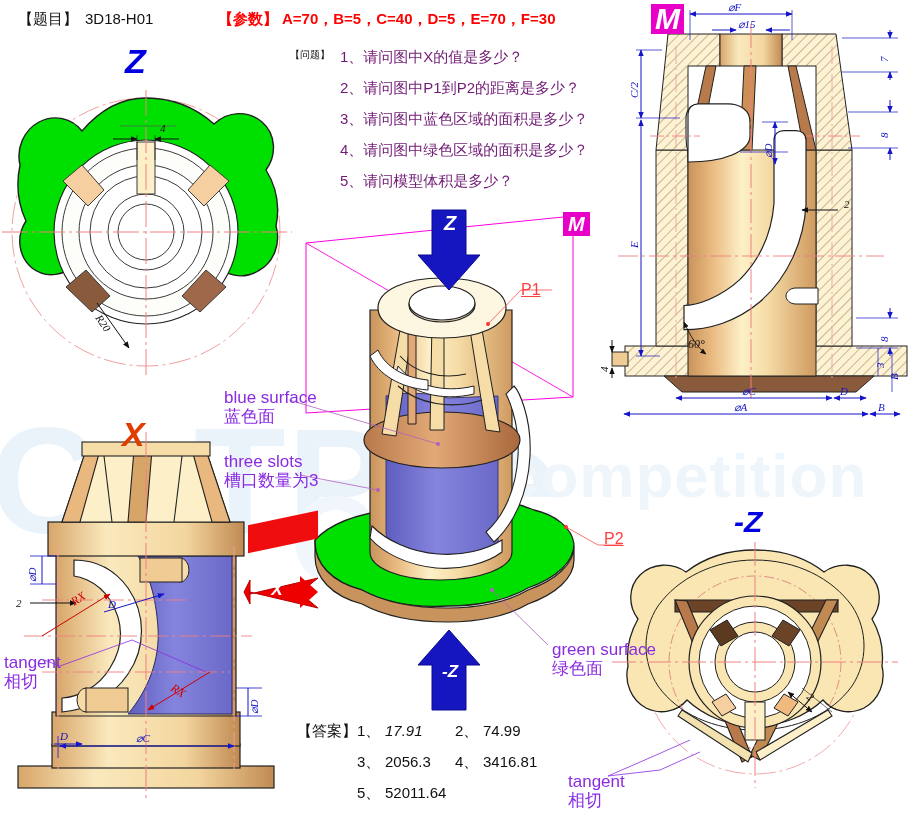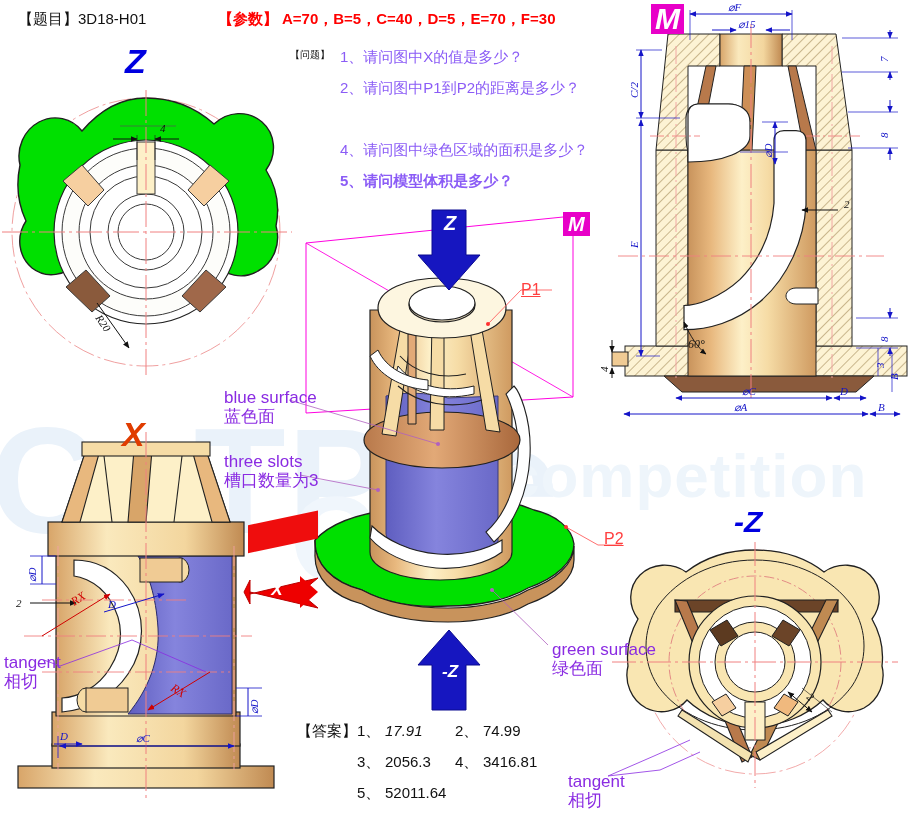--- a/index.html
+++ b/index.html
@@ -16,21 +16,21 @@
       font-family:"Liberation Sans",sans-serif;letter-spacing:2px;z-index:0;}
   .wm-1{left:-10px;top:395px;font-size:150px;}
   .wm-3{left:505px;top:440px;font-size:62px;letter-spacing:1px;color:#eef5fb;}
   .wm-4{left:290px;top:470px;font-size:120px;color:#f0f6fc;}
 
   
   .txt{position:absolute;z-index:6;white-space:nowrap;}
   .title-blk{left:18px;top:10px;font-size:15px;color:#111;}
   .param-blk{left:218px;top:10px;font-size:15px;color:#ff0000;font-weight:600;text-align:center;}
   .q-head{left:290px;top:48px;font-size:10px;color:#111;}
-  .q-line{left:340px;font-size:15px;color:#8b5cf6;}
+  .q-line{left:340px;font-size:15px;color:#701a75;}
   .ans-head{left:297px;top:722px;font-size:15px;color:#111;}
   .ans-line{font-size:15px;color:#111;position:absolute;z-index:6;}
 
   
   .vlabel{position:absolute;font-weight:800;font-style:italic;z-index:7;
           font-family:"Liberation Sans",sans-serif;}
   .vl-z{left:125px;top:42px;font-size:34px;color:#0000e0;}
   .vl-x{left:122px;top:415px;font-size:34px;color:#e03c00;}
   .vl-mz{left:734px;top:505px;font-size:30px;color:#0000e0;}
   .vl-m{left:651px;top:4px;font-size:30px;color:#ffffff;background:#e800c8;
@@ -54,32 +54,33 @@
 </head>
 <body>
 
 <div id="stage">
 
   <div class="wm wm-1">CoTPee</div>
   <div class="wm wm-4">Co</div>
   <div class="wm wm-3">competition</div>
 
   <div class="txt title-blk">
-    <span>【题目】</span><span style="margin-left:0;">3D18-H01</span>
+    <span>【题目】</span><span style="margin-left:7px;">3D18-H01</span>
   </div>
 
   <div class="txt param-blk">
     <span>【参数】</span><span style="margin-left:4px;">A=70，B=5，C=40，D=5，E=70，F=30</span>
   </div>
 
   <div class="txt q-head">【问题】</div>
   <div class="txt q-line" style="top:48px;">1、请问图中X的值是多少？</div>
   <div class="txt q-line" style="top:79px;">2、请问图中P1到P2的距离是多少？</div>
+  <div class="txt q-line" style="top:110px;">3、请问图中蓝色区域的面积是多少？</div>
   <div class="txt q-line" style="top:141px;">4、请问图中绿色区域的面积是多少？</div>
-  <div class="txt q-line" style="top:172px;font-weight:bold;">5、请问模型体积是多少？</div>
+  <div class="txt q-line" style="top:172px;">5、请问模型体积是多少？</div>
 
   <div class="txt ans-head">【答案】</div>
   <div class="ans-line" style="left:357px;top:722px;">1、</div>
   <div class="ans-line" style="left:385px;top:722px;font-style:italic;">17.91</div>
   <div class="ans-line" style="left:455px;top:722px;">2、</div>
   <div class="ans-line" style="left:483px;top:722px;">74.99</div>
   <div class="ans-line" style="left:357px;top:753px;">3、</div>
   <div class="ans-line" style="left:385px;top:753px;">2056.3</div>
   <div class="ans-line" style="left:455px;top:753px;">4、</div>
   <div class="ans-line" style="left:483px;top:753px;">3416.81</div>

